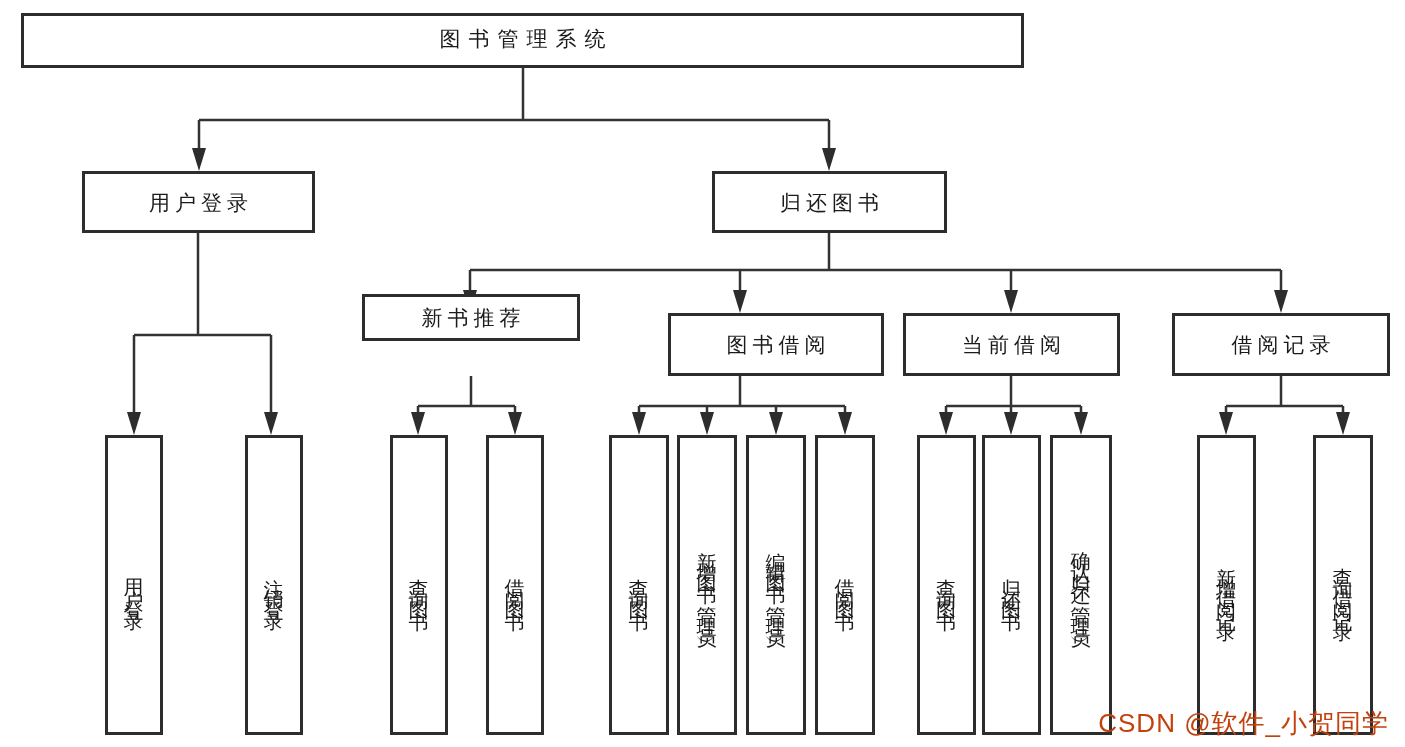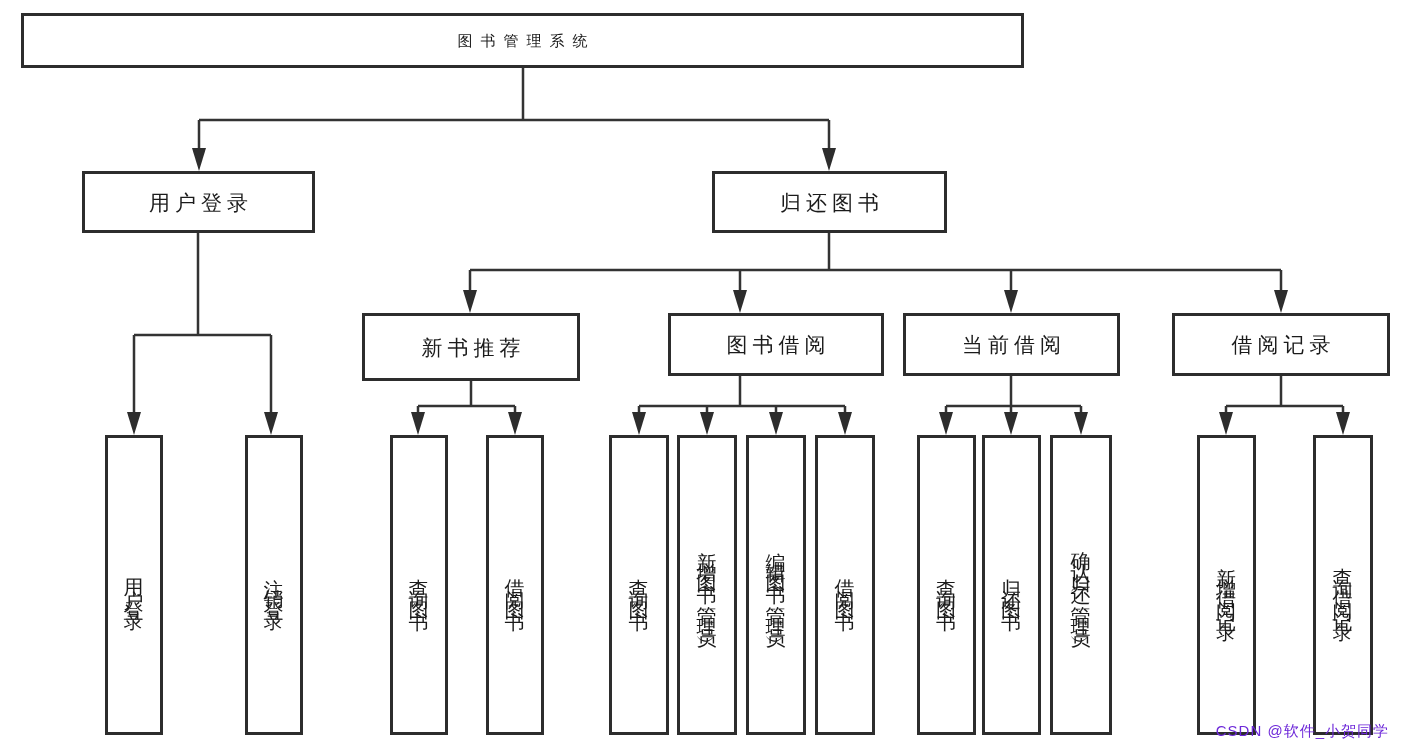--- a/index.html
+++ b/index.html
@@ -9,28 +9,28 @@
   }
   svg.wires{position:absolute;left:0;top:0;z-index:1;}
   .node{
     position:absolute;box-sizing:border-box;z-index:2;
     border:3px solid #2d2d2d;background:#ffffff;
     display:flex;align-items:center;justify-content:center;
     color:#1b1b1b;
   }
   .node .lbl{line-height:1;white-space:nowrap;}
   .h .lbl{font-size:21px;letter-spacing:5px;text-indent:5px;}
-  .root .lbl{font-size:15px;letter-spacing:8px;text-indent:8px;}
+  .root .lbl{font-size:21px;letter-spacing:8px;text-indent:8px;font-family:Liberation Mono, monospace;}
   .v .lbl{
     writing-mode:vertical-rl;text-orientation:mixed;
     font-size:20px;letter-spacing:11px;white-space:normal;
   }
   .watermark{
     position:absolute;right:16px;bottom:6px;z-index:3;
-    font-size:15px;color:#6d28d9;letter-spacing:1px;
+    font-size:26px;color:#c2410c;letter-spacing:1px;
   }
 </style>
 </head>
 <body>
 
 <div class="stage">
 
   <svg class="wires" width="1405" height="747" viewBox="0 0 1405 747">
     <defs>
       <polygon id="ah" points="-7,-23 7,-23 0,0" fill="#2d2d2d"></polygon>
@@ -69,21 +69,21 @@
     <span class="lbl">图书管理系统</span>
   </div>
 
   <div class="node h" style="left:82px;top:171px;width:233px;height:62px">
     <span class="lbl">用户登录</span>
   </div>
   <div class="node h" style="left:712px;top:171px;width:235px;height:62px">
     <span class="lbl">归还图书</span>
   </div>
 
-  <div class="node h" style="left:362px;top:313px;width:218px;height:68px">
+  <div class="node h" style="left:362px;top:294px;width:218px;height:47px">
     <span class="lbl">新书推荐</span>
   </div>
   <div class="node h" style="left:668px;top:313px;width:216px;height:63px">
     <span class="lbl">图书借阅</span>
   </div>
   <div class="node h" style="left:903px;top:313px;width:217px;height:63px">
     <span class="lbl">当前借阅</span>
   </div>
   <div class="node h" style="left:1172px;top:313px;width:218px;height:63px">
     <span class="lbl">借阅记录</span>

